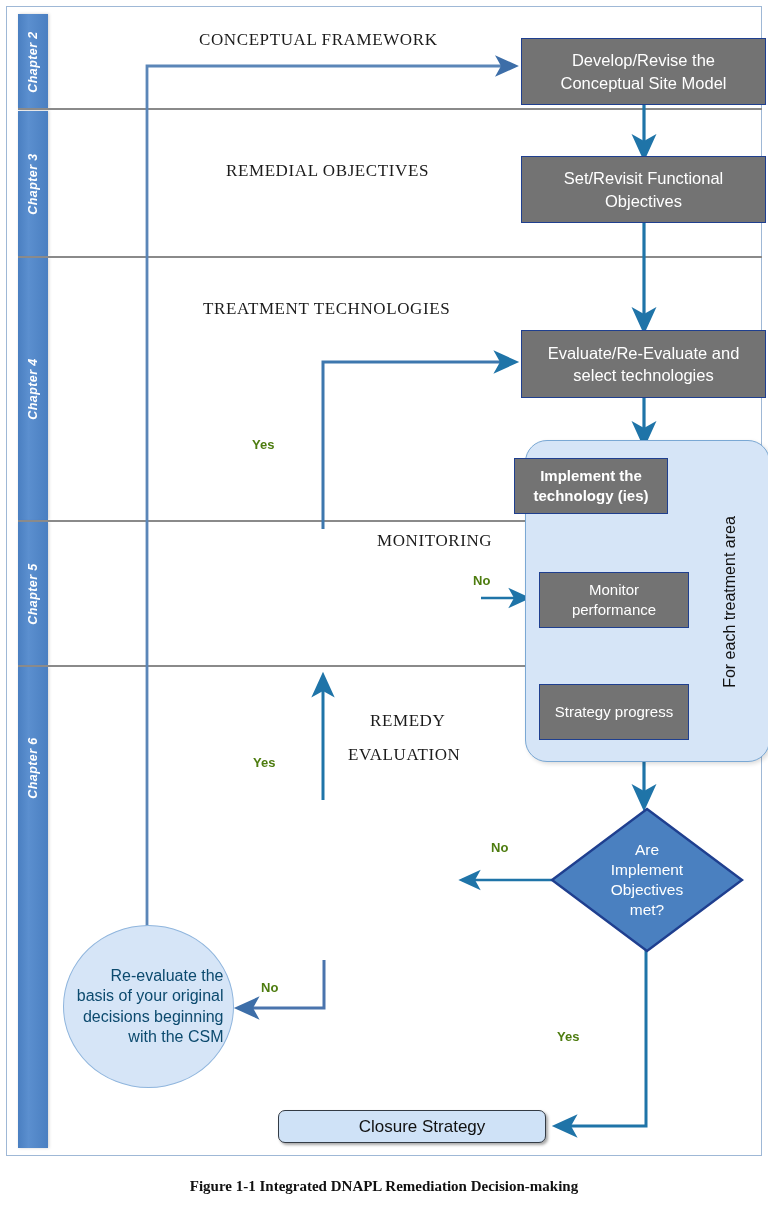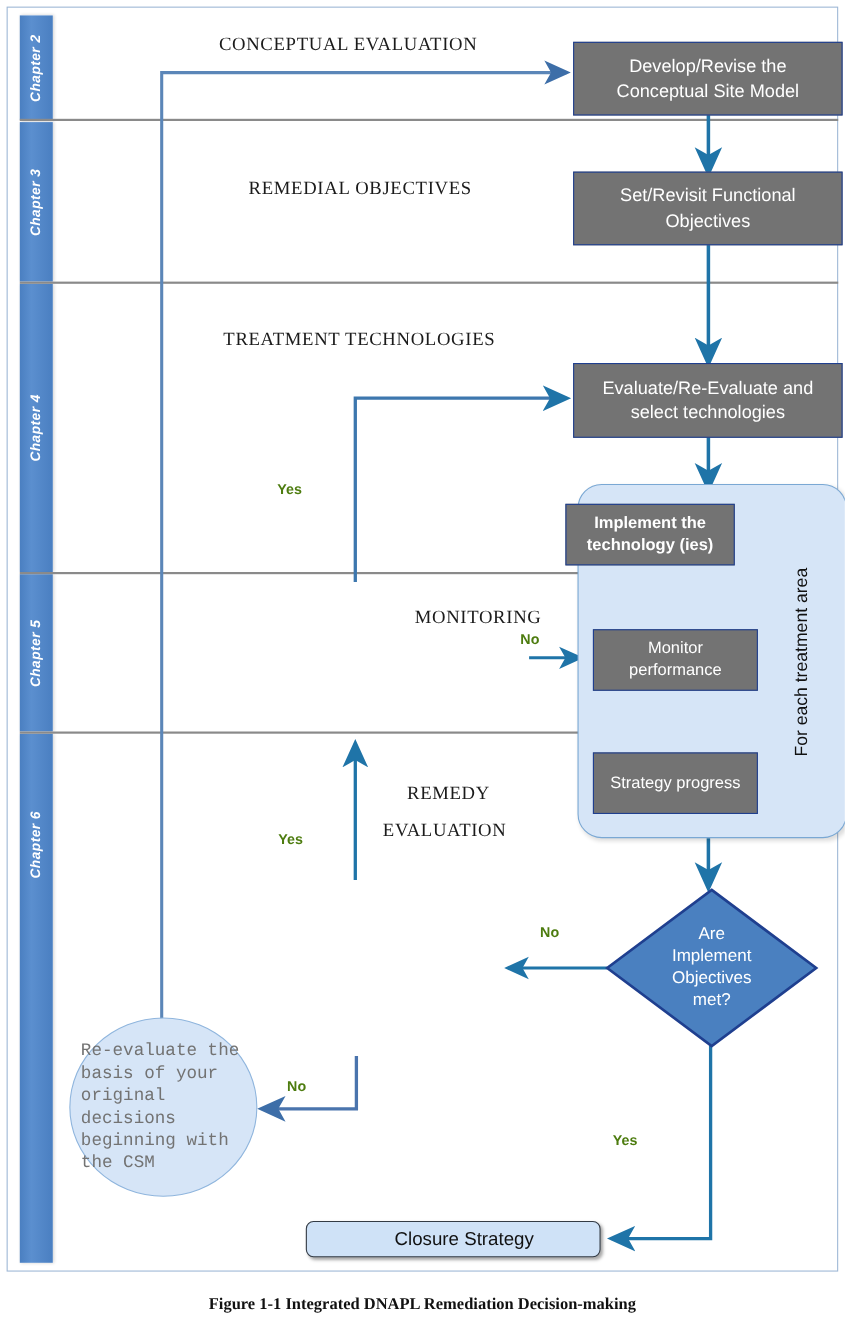--- a/index.html
+++ b/index.html
@@ -44,22 +44,22 @@
   
   .diamond{position:absolute;}
   .diamond svg{position:absolute;left:0;top:0;overflow:visible;}
   .diamond .dtext{position:absolute;left:0;top:0;width:100%;height:100%;
         display:flex;align-items:center;justify-content:center;text-align:center;
         color:#ffffff;font-size:15.5px;line-height:1.3;pointer-events:none;}
 
   
   .ellipse{position:absolute;box-sizing:border-box;border-radius:50%;
         background:#d6e5f7;border:1.3px solid #8fb5dd;
-        display:flex;align-items:center;justify-content:center;text-align:left;
-        color:#737373;font-size:16px;line-height:1.28;font-family:Liberation Mono, monospace;}
+        display:flex;align-items:center;justify-content:center;text-align:right;
+        color:#0c4a6e;font-size:16px;line-height:1.28;}
 
   
   .terminator{position:absolute;box-sizing:border-box;background:#cfe2f7;
         border:1.6px solid #333b45;border-radius:7px;
         box-shadow:2px 2px 3px rgba(0,0,0,.35);
         display:flex;align-items:center;justify-content:center;
         color:#111;font-size:17px;padding-left:20px;}
 
   
   .elabel{position:absolute;font-size:13px;font-weight:bold;color:#4d7c0f;
@@ -104,24 +104,24 @@
     <div class="rail-label">
       <span style="position:relative;top:-140px;">Chapter 6</span>
     </div>
   </div>
 
   <div class="divider" style="left:18px;top:108px;width:744px;"></div>
   <div class="divider" style="left:18px;top:256px;width:744px;"></div>
   <div class="divider" style="left:18px;top:520px;width:744px;"></div>
   <div class="divider" style="left:18px;top:665px;width:744px;"></div>
 
-  <div class="section-title" style="left:199px;top:30px;">CONCEPTUAL EVALUATION</div>
+  <div class="section-title" style="left:199px;top:30px;">CONCEPTUAL FRAMEWORK</div>
   <div class="section-title" style="left:226px;top:161px;">REMEDIAL OBJECTIVES</div>
   <div class="section-title" style="left:203px;top:299px;">TREATMENT TECHNOLOGIES</div>
-  <div class="section-title" style="left:377px;top:531px;margin-top:20px;">MONITORING</div>
+  <div class="section-title" style="left:377px;top:531px;">MONITORING</div>
   <div class="section-title" style="left:370px;top:711px;">REMEDY</div>
   <div class="section-title" style="left:348px;top:745px;">EVALUATION</div>
 
   <svg id="wires" viewBox="0 0 768 1209">
     <defs>
       <marker id="arrowBlue" markerWidth="9" markerHeight="9" refX="7.2" refY="4.5" orient="auto">
         <path d="M0,0.6 L8.6,4.5 L0,8.4 L2.2,4.5 Z" fill="#1f74a8"></path>
       </marker>
       <marker id="arrowBlueL" markerWidth="9" markerHeight="9" refX="7.2" refY="4.5" orient="auto">
         <path d="M0,0.6 L8.6,4.5 L0,8.4 L2.2,4.5 Z" fill="#3d6ea8"></path>

